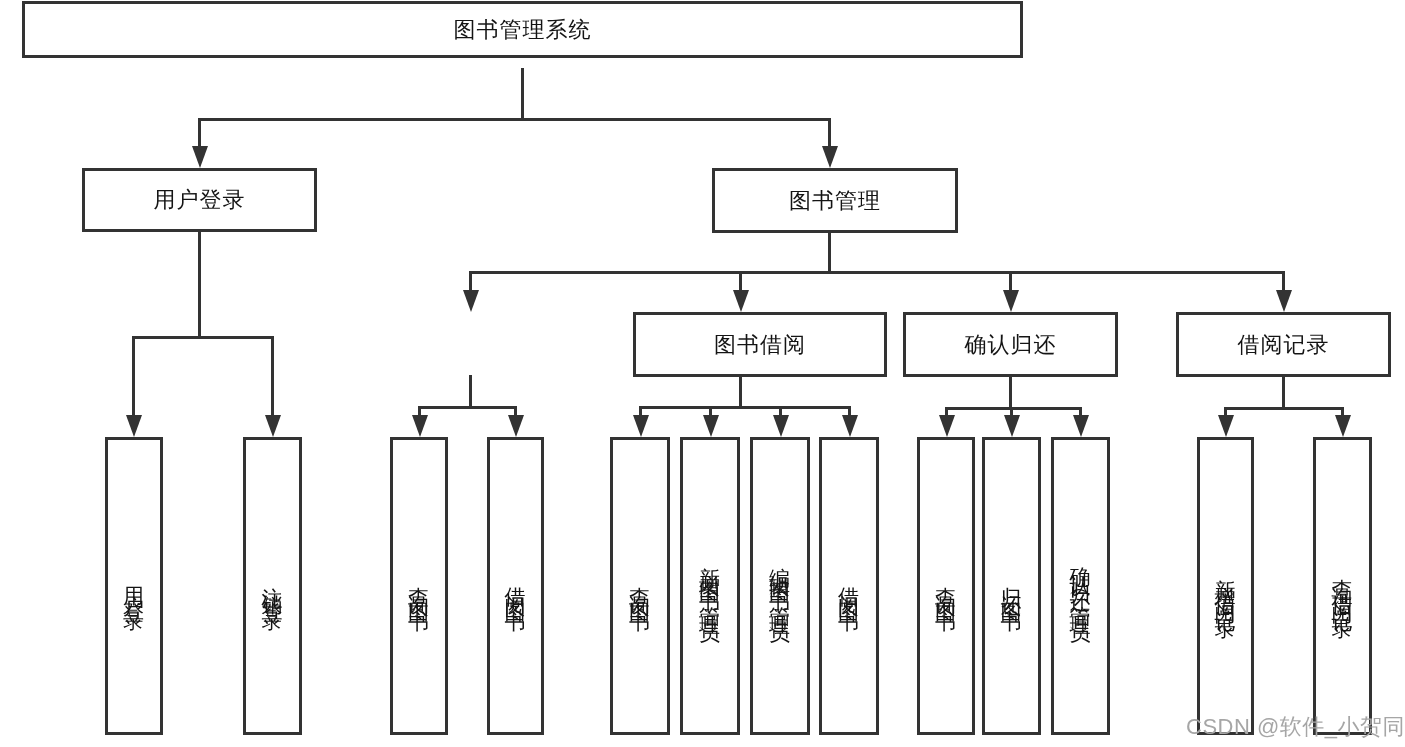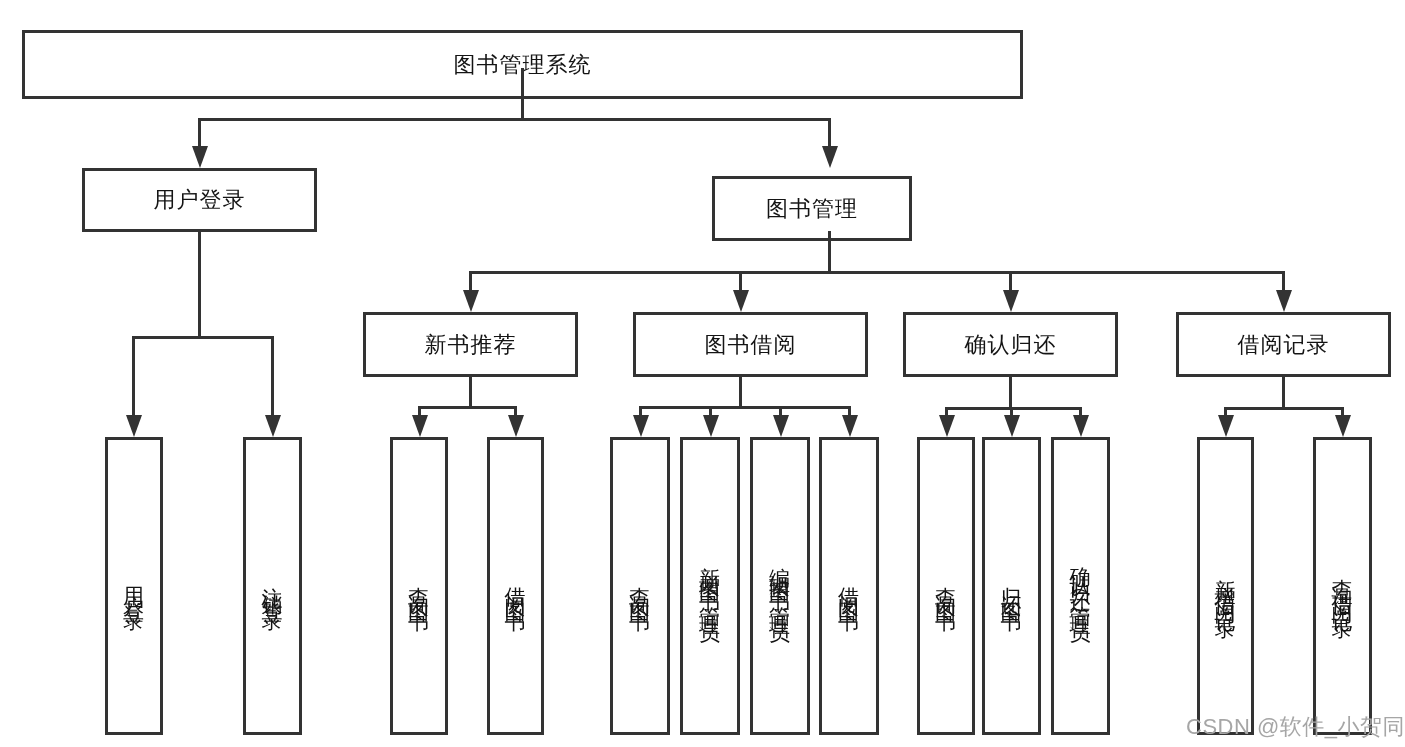--- a/index.html
+++ b/index.html
@@ -51,35 +51,35 @@
     letter-spacing:0.5px;
     white-space:nowrap;
     z-index:5;
   }
 </style>
 </head>
 <body>
 
 <div class="canvas">
 
-  <div class="node h" style="left:22px;top:30px;width:1001px;height:69px">
+  <div class="node h" style="left:22px;top:1px;width:1001px;height:57px">
     <span>图书管理系统</span>
   </div>
 
   <div class="vl" style="left:521px;top:68px;height:52px"></div>
   <div class="hl" style="left:198px;top:118px;width:633px"></div>
   <div class="vl" style="left:198px;top:118px;height:32px"></div>
   <div class="ah" style="left:200px;top:146px"></div>
   <div class="vl" style="left:828px;top:118px;height:32px"></div>
   <div class="ah" style="left:830px;top:146px"></div>
 
   <div class="node h" style="left:82px;top:168px;width:235px;height:64px">
     <span>用户登录</span>
   </div>
-  <div class="node h" style="left:712px;top:176px;width:200px;height:65px">
+  <div class="node h" style="left:712px;top:168px;width:246px;height:65px">
     <span>图书管理</span>
   </div>
 
   <div class="vl" style="left:198px;top:230px;height:108px"></div>
   <div class="hl" style="left:132px;top:336px;width:142px"></div>
   <div class="vl" style="left:132px;top:336px;height:81px"></div>
   <div class="ah" style="left:134px;top:415px"></div>
   <div class="vl" style="left:271px;top:336px;height:81px"></div>
   <div class="ah" style="left:273px;top:415px"></div>
 
@@ -94,24 +94,21 @@
   <div class="hl" style="left:469px;top:271px;width:816px"></div>
   <div class="vl" style="left:469px;top:271px;height:21px"></div>
   <div class="ah" style="left:471px;top:290px"></div>
   <div class="vl" style="left:739px;top:271px;height:21px"></div>
   <div class="ah" style="left:741px;top:290px"></div>
   <div class="vl" style="left:1009px;top:271px;height:21px"></div>
   <div class="ah" style="left:1011px;top:290px"></div>
   <div class="vl" style="left:1282px;top:271px;height:21px"></div>
   <div class="ah" style="left:1284px;top:290px"></div>
 
-  <div class="node h" style="left:363px;top:312px;width:215px;height:65px">
-    <span>新书推荐</span>
-  </div>
-  <div class="node h" style="left:633px;top:312px;width:235px;height:65px">
+  <div class="node h" style="left:633px;top:312px;width:254px;height:65px">
     <span>图书借阅</span>
   </div>
   <div class="node h" style="left:903px;top:312px;width:215px;height:65px">
     <span>确认归还</span>
   </div>
   <div class="node h" style="left:1176px;top:312px;width:215px;height:65px">
     <span>借阅记录</span>
   </div>
 
   <div class="vl" style="left:469px;top:375px;height:33px"></div>

